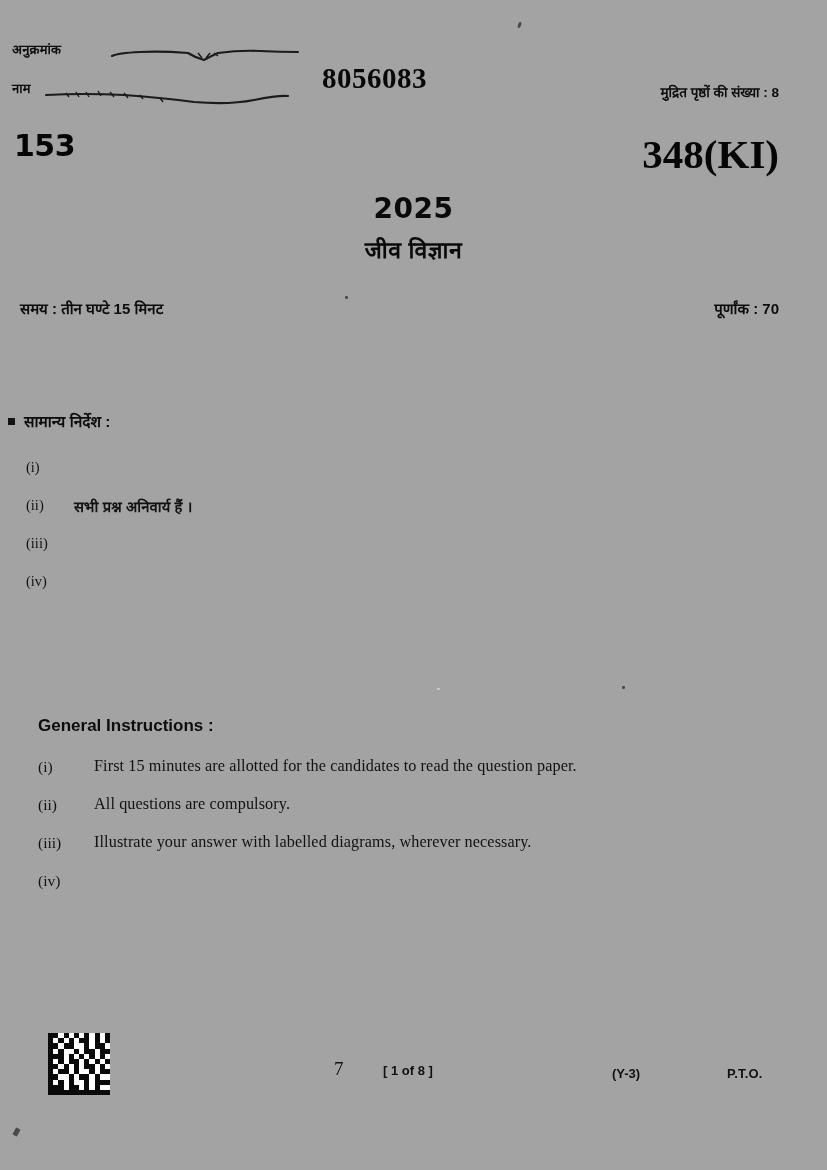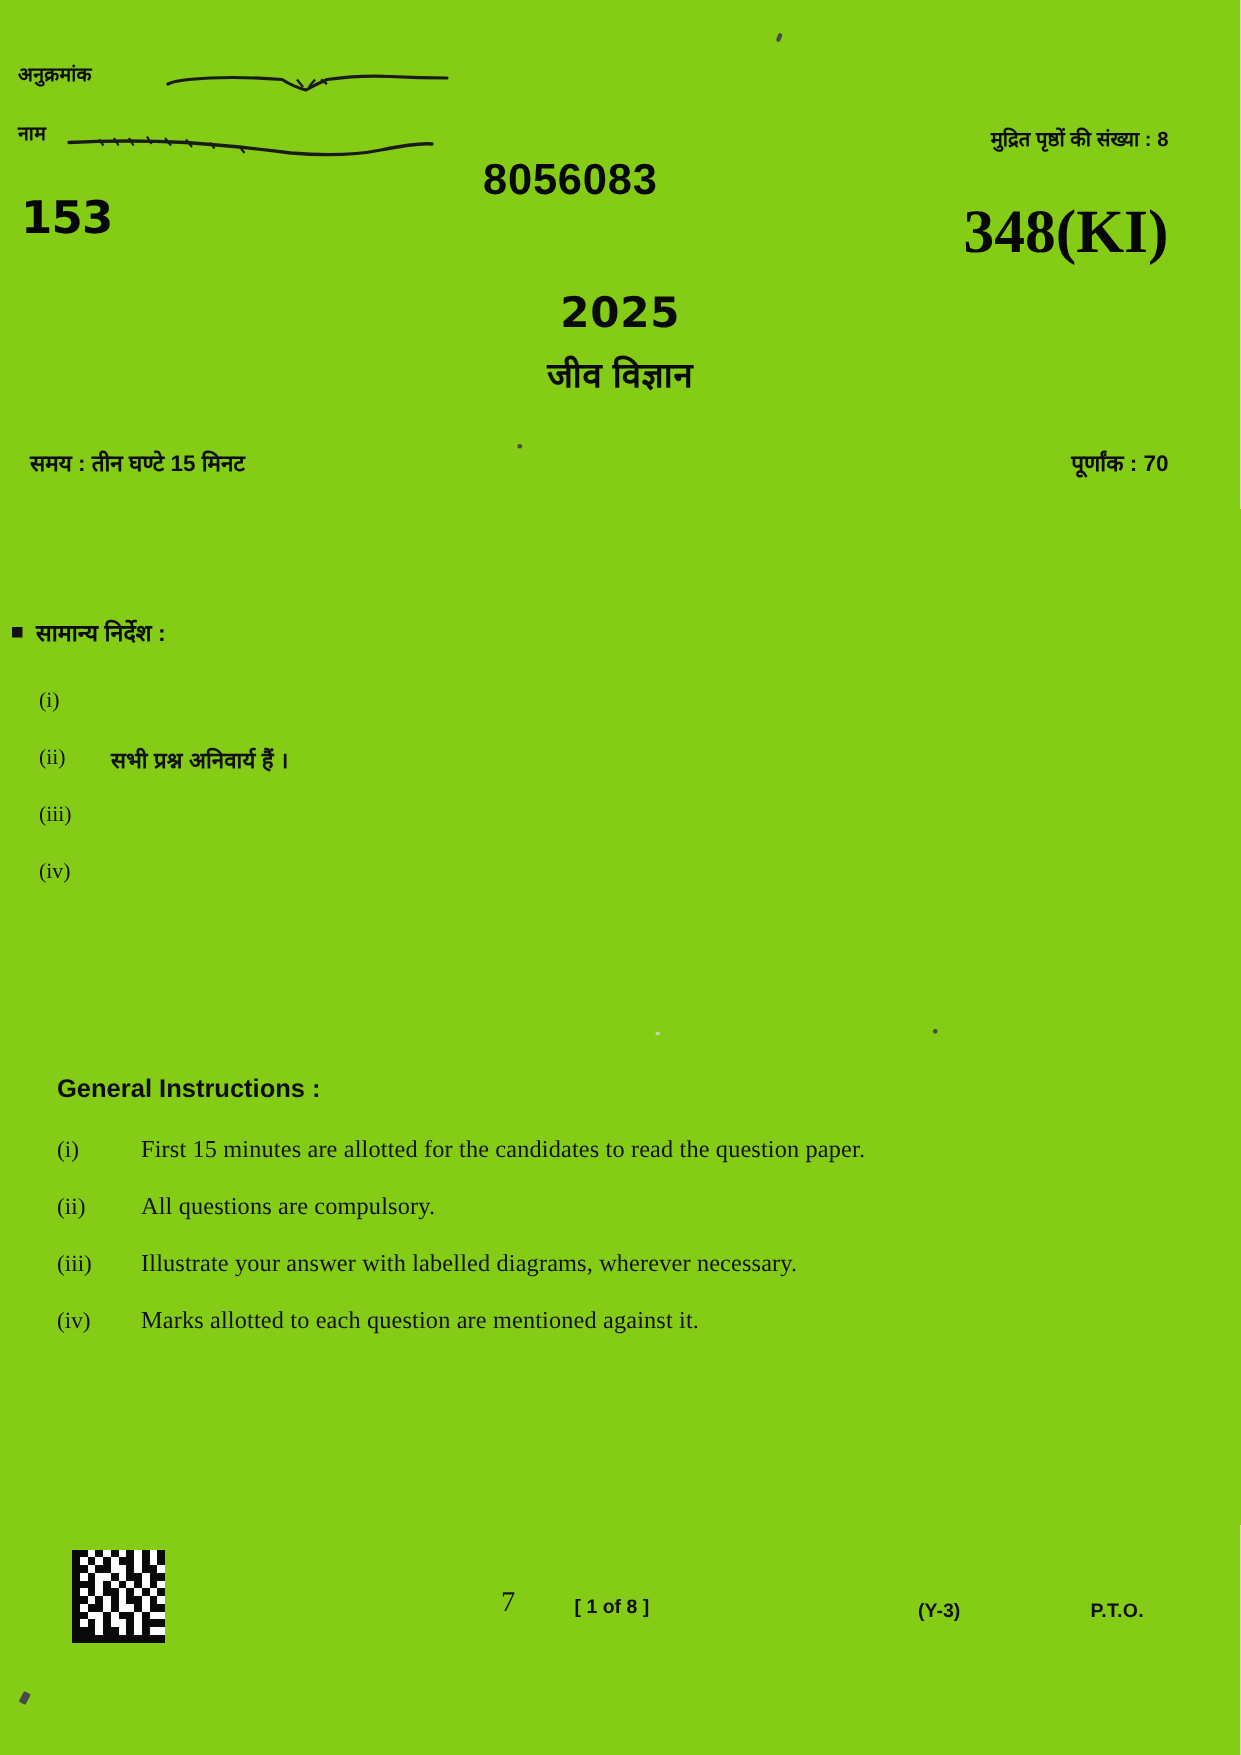--- a/index.html
+++ b/index.html
@@ -11,21 +11,21 @@
   body {
     font-family: "Liberation Serif", "DejaVu Serif", serif;
     color: #111111;
   }
 
   #page {
     position: relative;
     width: 827px;
     height: 1170px;
     margin: 0 auto;
-    background: #84cc16;
+    background: #a3a3a3;
     overflow: hidden;
   }
 
   
   .abs { position: absolute; white-space: nowrap; }
 
   
   .field-label {
     font-family: "Liberation Sans", "DejaVu Sans", sans-serif;
     font-weight: 700;
@@ -37,26 +37,25 @@
   #rollno-label { left: 12px; top: 40px; }
   #name-label   { left: 12px; top: 79px; text-align: center; }
 
   
   .blank-line { position: absolute; }
 
   
   #barcode-number {
     left: 322px;
     top: 62px;
-    font-family: Liberation Sans, sans-serif;
+    font-family: Liberation Serif, serif;
     font-weight: 700;
     font-size: 29px;
     letter-spacing: 0.5px;
     color: #080808;
-    margin-top: 42px;
   }
 
   
   #printed-pages {
     right: 48px;
     top: 83px;
     font-family: "Liberation Sans", "DejaVu Sans", sans-serif;
     font-weight: 700;
     font-size: 13.5px;
     color: #0d0d0d;
@@ -317,21 +316,20 @@
     <div class="instr-row instr-row-en">
       <span class="instr-num">(ii)</span>
       <span class="instr-text">All questions are compulsory.</span>
     </div>
     <div class="instr-row instr-row-en">
       <span class="instr-num">(iii)</span>
       <span class="instr-text">Illustrate your answer with labelled diagrams, wherever necessary.</span>
     </div>
     <div class="instr-row instr-row-en">
       <span class="instr-num">(iv)</span>
-      <span class="instr-text">Marks allotted to each question are mentioned against it.</span>
     </div>
   </div>
 
   <svg id="datamatrix" class="abs" viewBox="0 0 24 24" shape-rendering="crispEdges">
     <rect x="0" y="0" width="24" height="24" fill="#ffffff"></rect>
 
     <rect x="0" y="0" width="2" height="24" fill="#0a0a0a"></rect>
 
     <rect x="0" y="22" width="24" height="2" fill="#0a0a0a"></rect>
 

